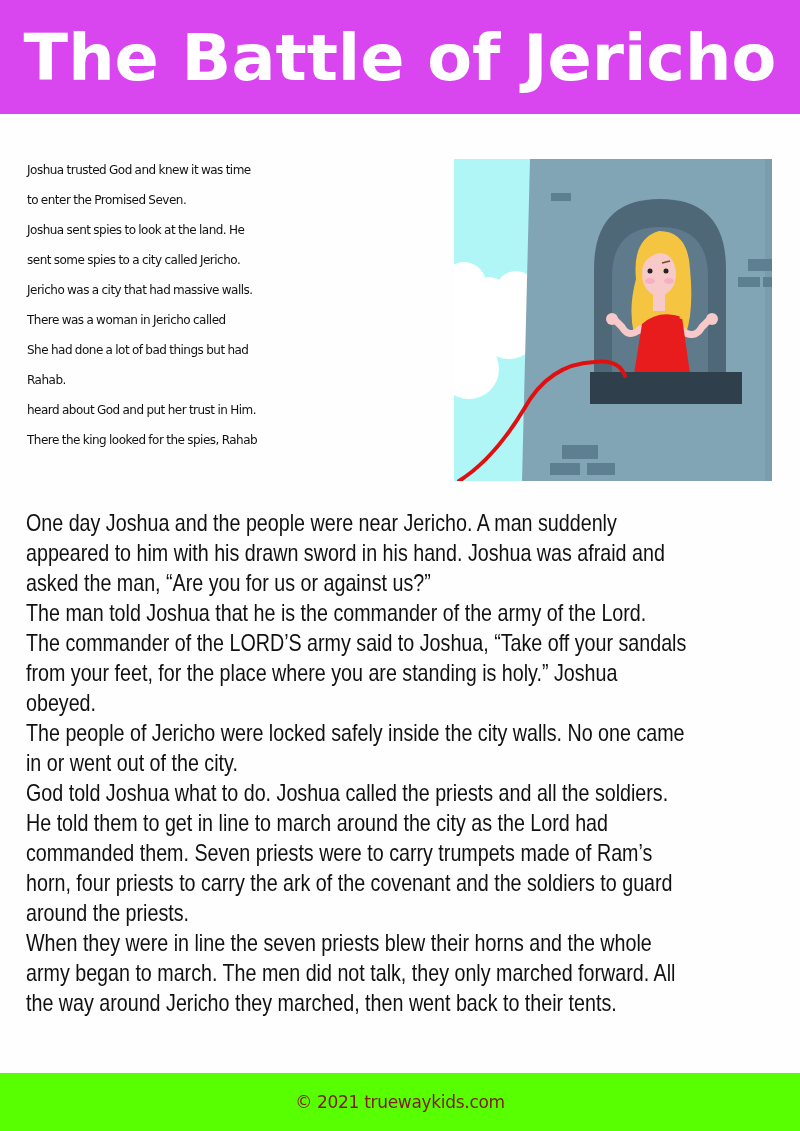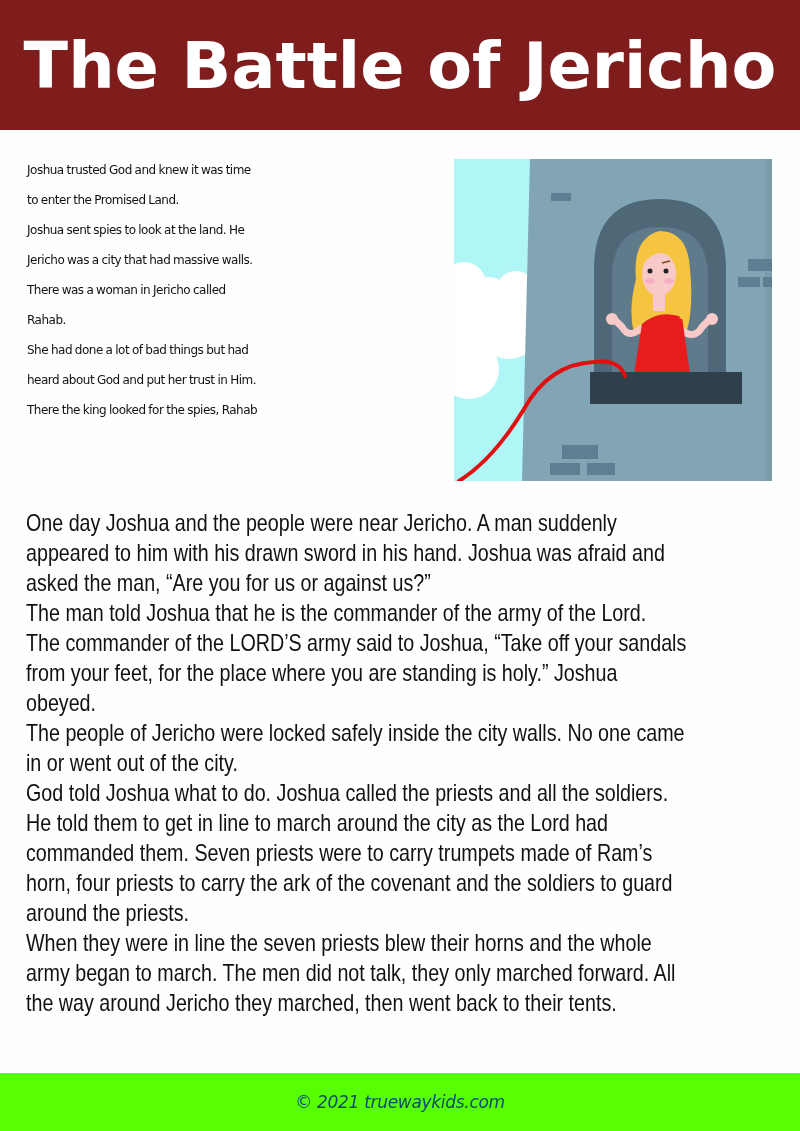--- a/index.html
+++ b/index.html
@@ -3,22 +3,22 @@
 <meta charset="utf-8">
 <style>
   html, body { margin: 0; padding: 0; }
   body {
     width: 800px; height: 1131px; position: relative; overflow: hidden;
     background: #fefefe;
     font-family: "DejaVu Sans", sans-serif;
     color: #111;
   }
   .header {
-    position: absolute; left: 0; top: 0; width: 800px; height: 130px;
-    background: #7f1d1d;
+    position: absolute; left: 0; top: 0; width: 800px; height: 114px;
+    background: #d946ef;
     display: flex; align-items: center; justify-content: center;
   }
   .title {
     font-family: "DejaVu Sans", sans-serif;
     font-weight: bold;
     font-size: 64px;
     color: #ffffff;
     letter-spacing: 0px;
     transform: scaleX(1.02);
     white-space: nowrap;
@@ -45,40 +45,40 @@
     position: absolute; left: 454px; top: 159px; width: 318px; height: 322px;
     overflow: hidden;
   }
   .footer {
     position: absolute; left: 0; top: 1073px; width: 800px; height: 58px;
     background: #58ff00;
     display: flex; align-items: center; justify-content: center;
   }
   .copyright {
     font-family: "DejaVu Sans", sans-serif;
-    font-size: 17px; color: #0c4a6e;
+    font-size: 17px; color: #7f1d1d;
     letter-spacing: -0.3px;
-    font-style: italic;
   }
 </style>
 </head>
 <body>
 
 <div class="header">
   <div class="title">The Battle of Jericho</div>
 </div>
 
 <div class="intro">
   <span class="line">Joshua trusted God and knew it was time</span>
-  <span class="line">to enter the Promised Land.</span>
+  <span class="line">to enter the Promised Seven.</span>
   <span class="line">Joshua sent spies to look at the land. He</span>
+  <span class="line">sent some spies to a city called Jericho.</span>
   <span class="line">Jericho was a city that had massive walls.</span>
   <span class="line">There was a woman in Jericho called</span>
+  <span class="line">She had done a lot of bad things but had</span>
   <span class="line">Rahab.</span>
-  <span class="line">She had done a lot of bad things but had</span>
   <span class="line">heard about God and put her trust in Him.</span>
   <span class="line">There the king looked for the spies, Rahab</span>
 </div>
 
 <div class="illustration">
   <svg width="318" height="322" viewBox="0 0 318 322" xmlns="http://www.w3.org/2000/svg">
 
     <rect x="0" y="0" width="318" height="322" fill="#b1f6f6"></rect>
 
     <g fill="#ffffff">

